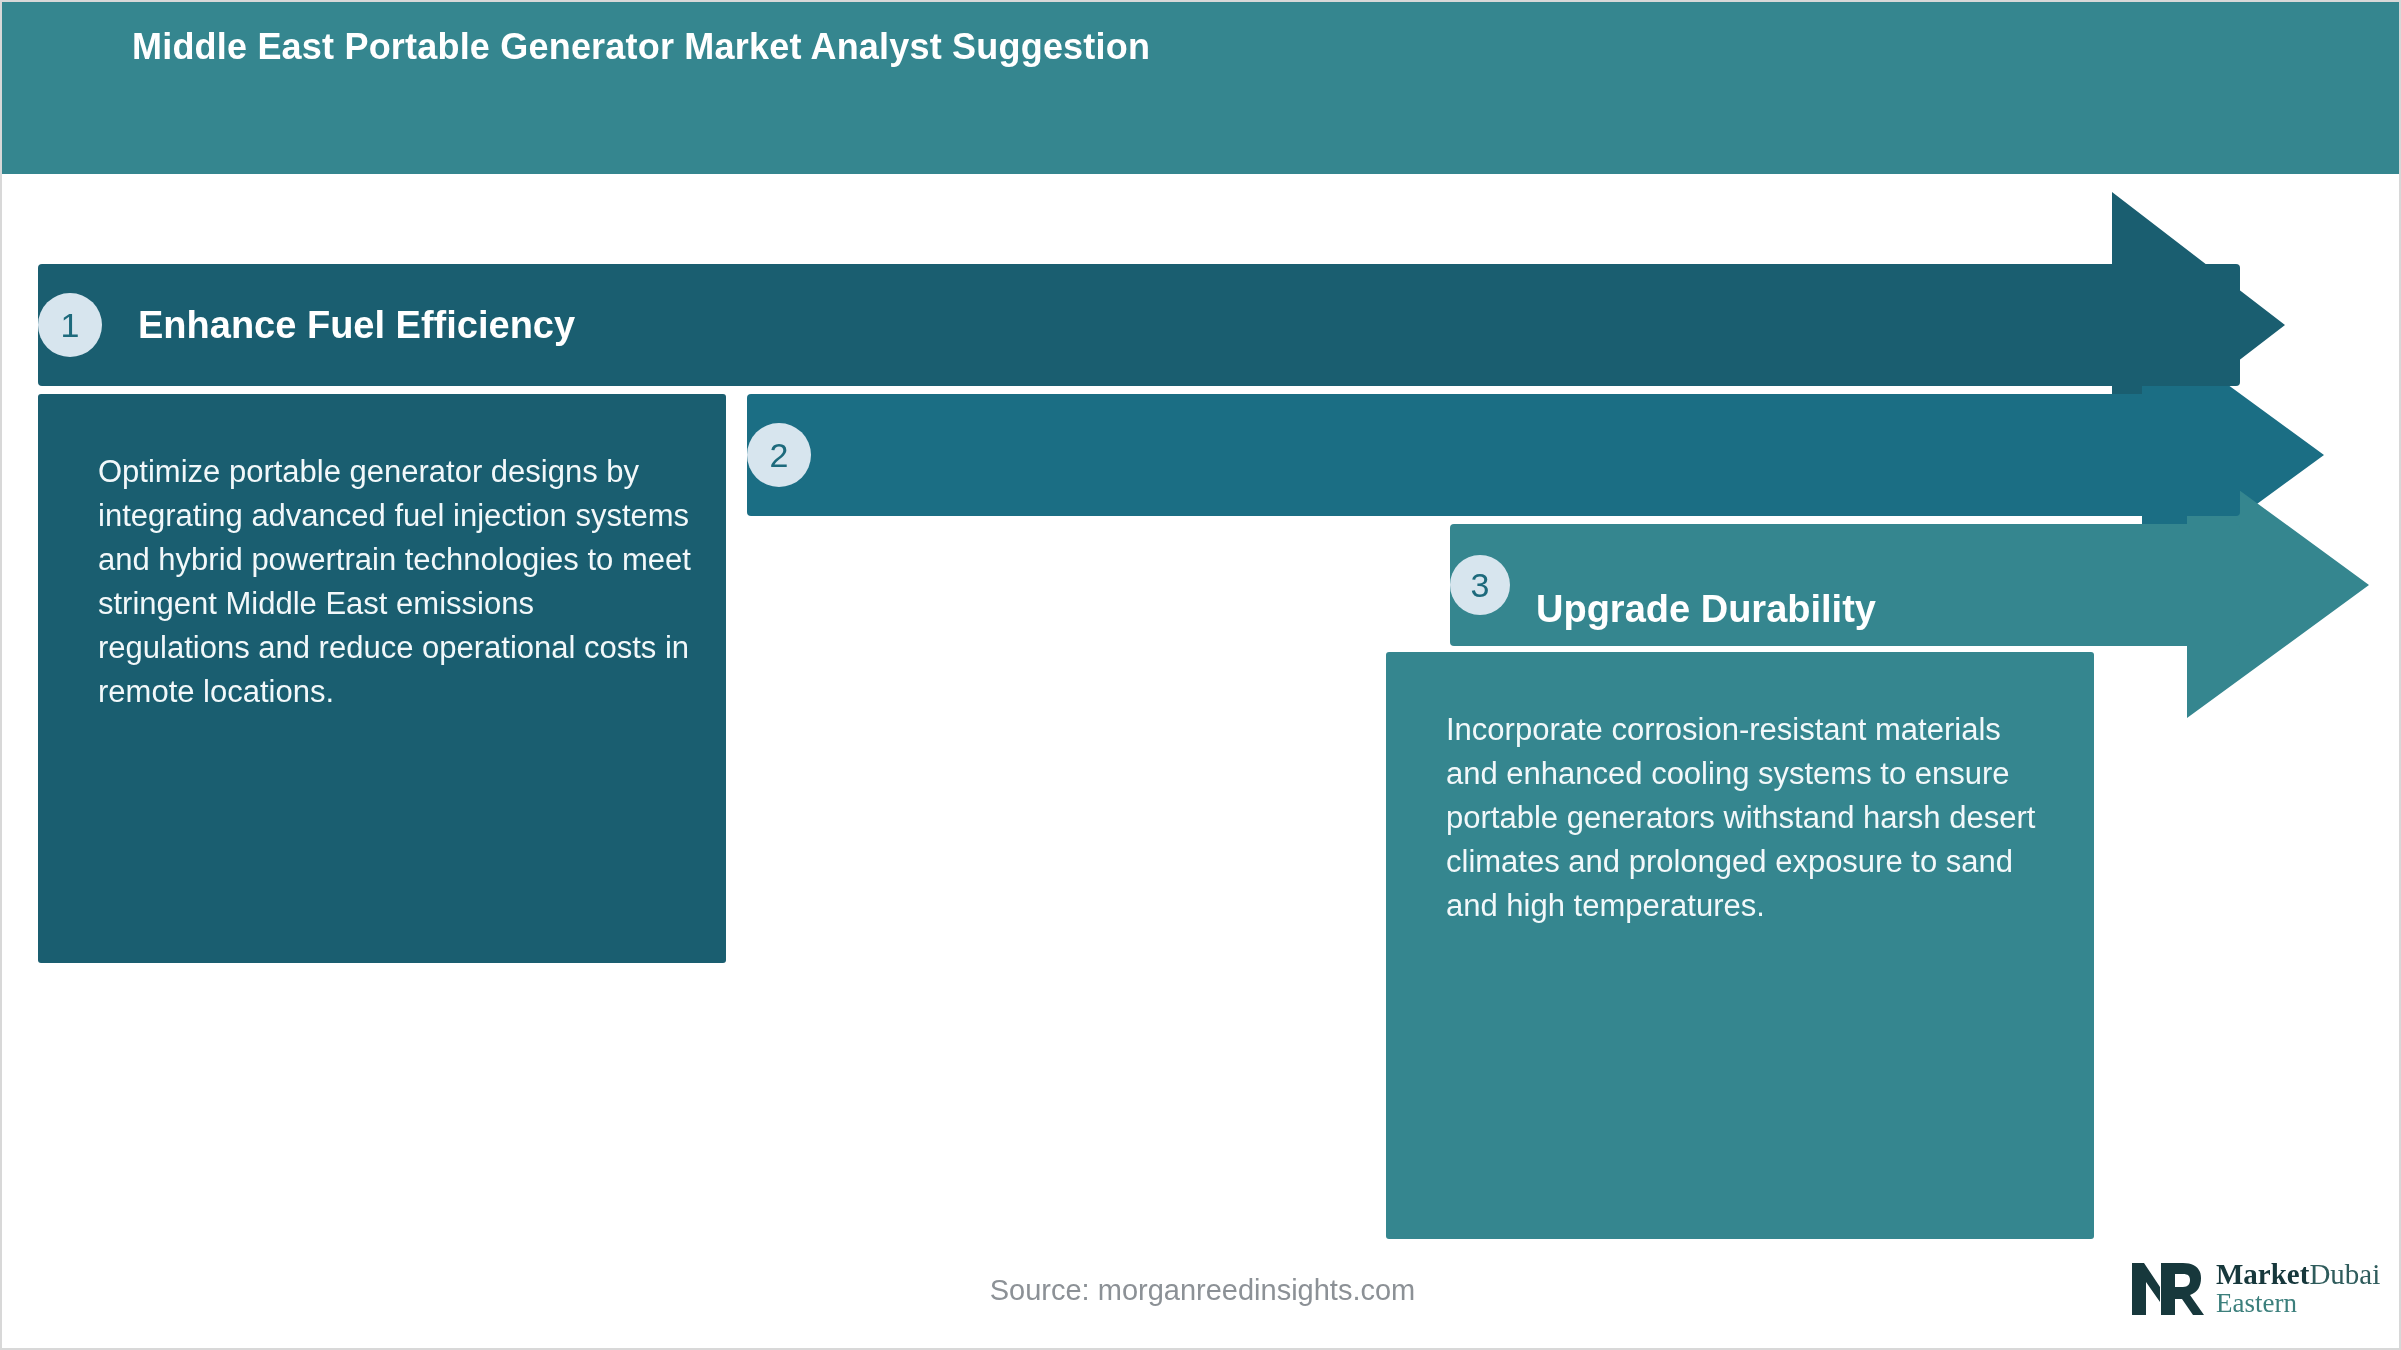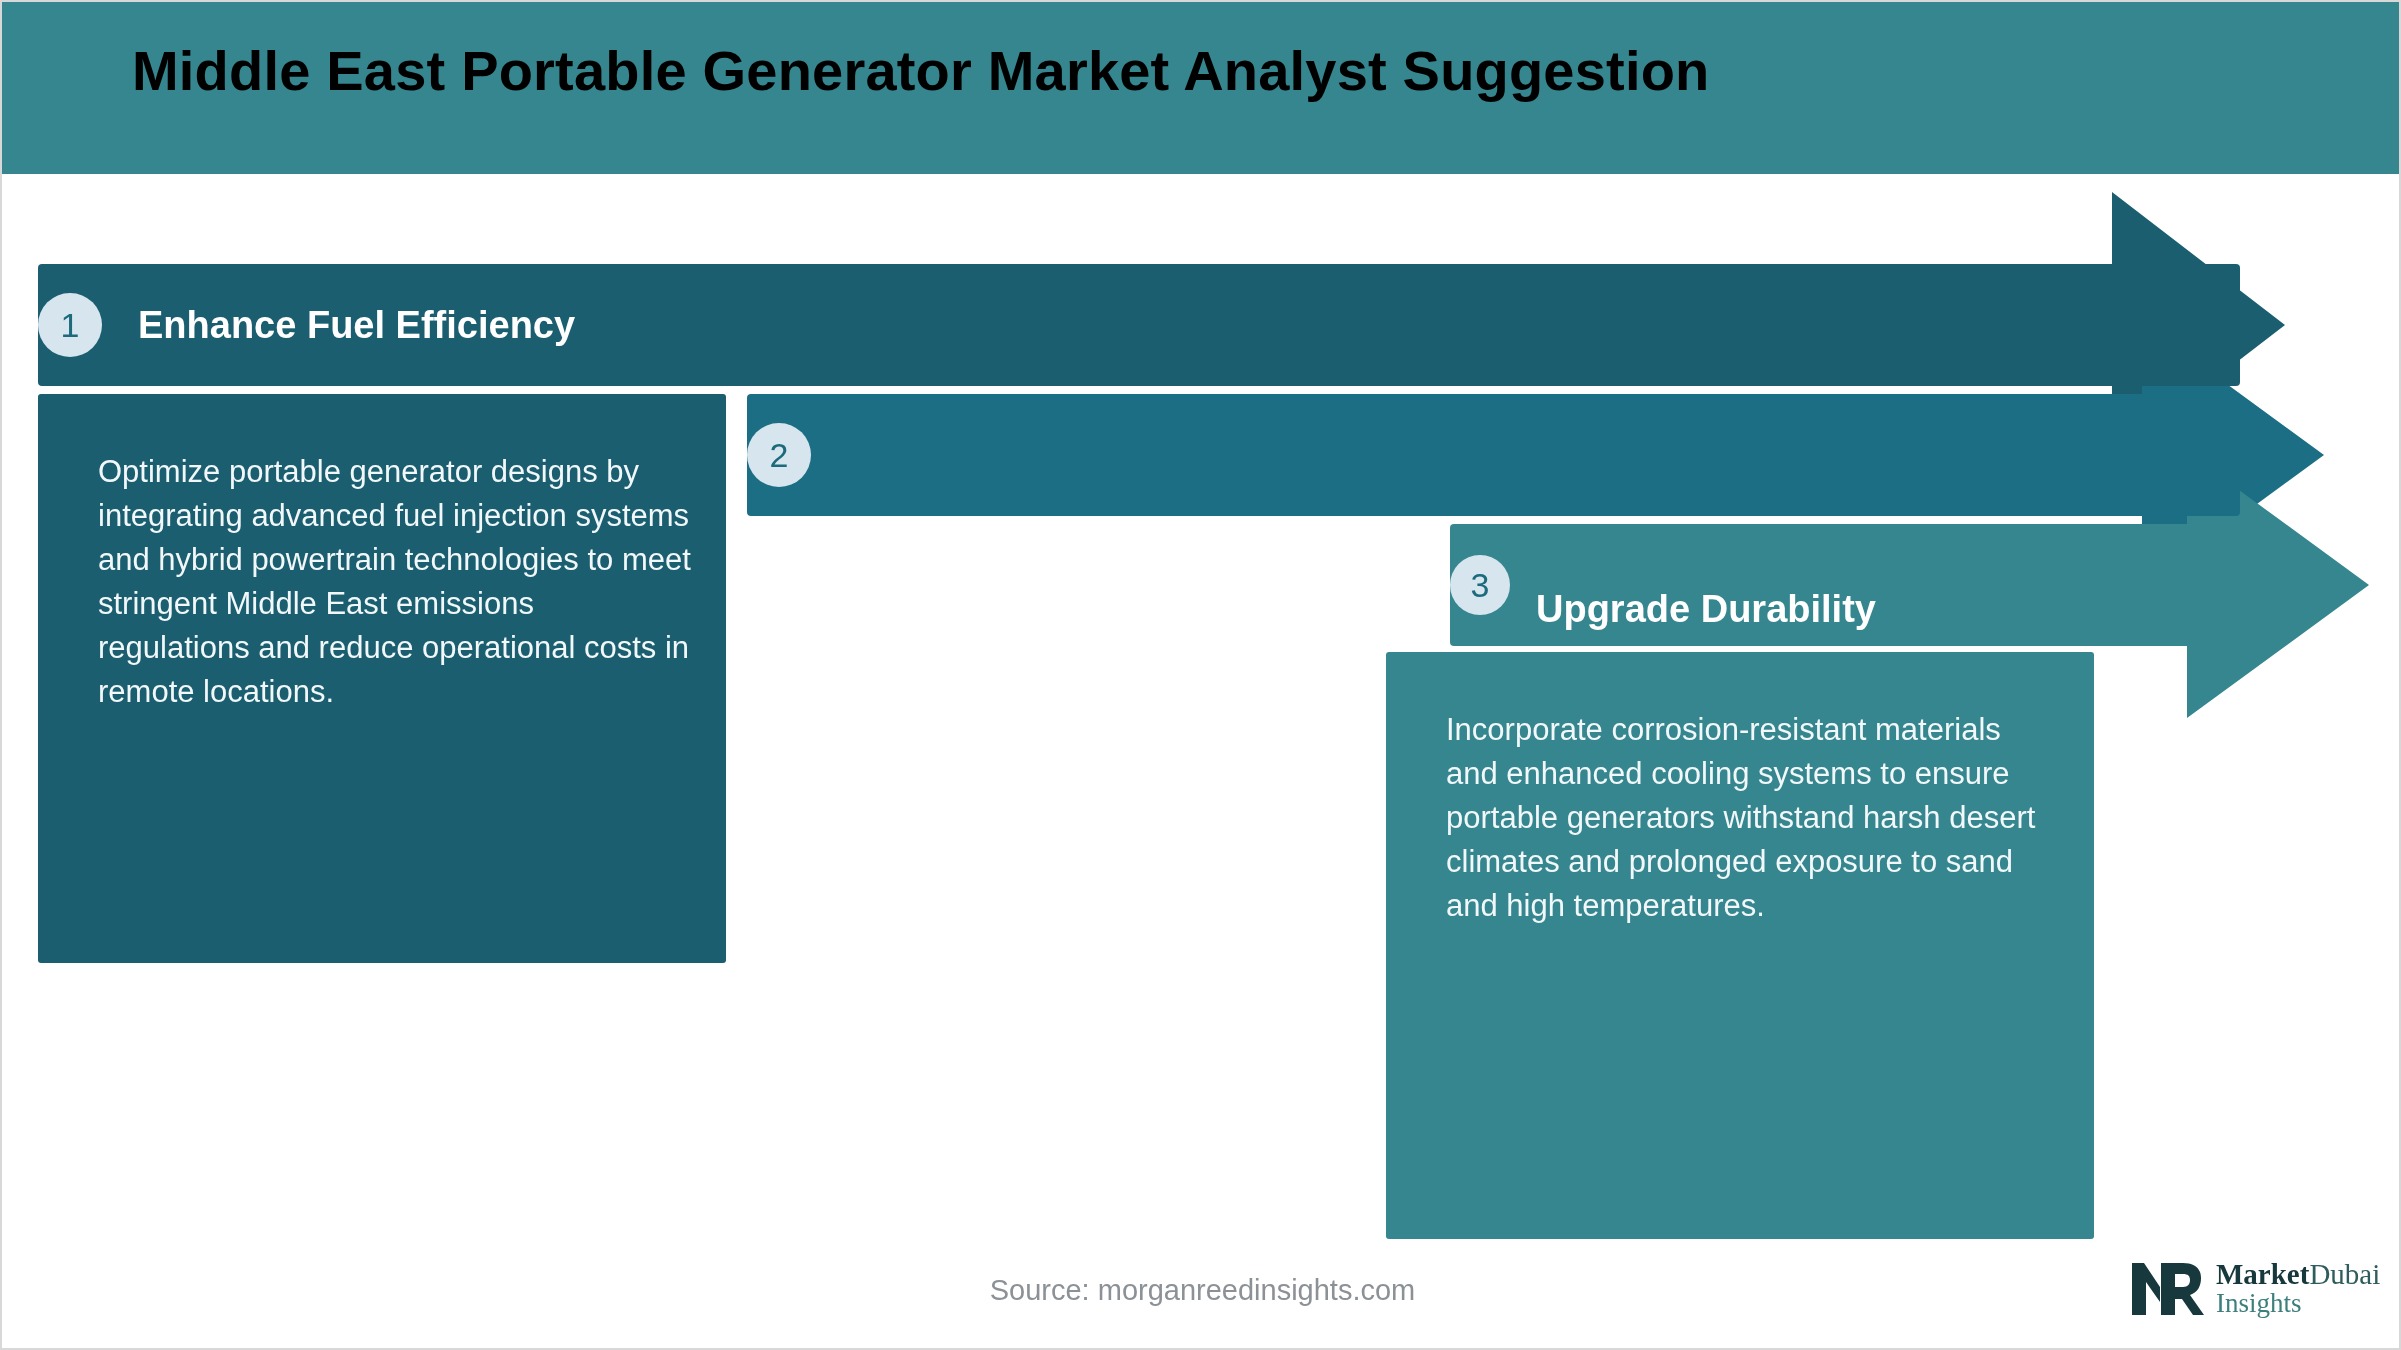--- a/index.html
+++ b/index.html
@@ -23,24 +23,24 @@
     position: absolute;
     left: 0;
     top: 0;
     width: 2401px;
     height: 172px;
     background: #35868f;
   }
   .banner-title {
     position: absolute;
     left: 130px;
-    top: 36px;
-    font-size: 56px;
+    top: 24px;
+    font-size: 36px;
     font-weight: bold;
-    color: #000000;
+    color: #ffffff;
     letter-spacing: 0.2px;
     white-space: nowrap;
   }
 
   
   .arrow-layer {
     position: absolute;
     left: 0;
     top: 0;
     width: 2401px;
@@ -187,17 +187,17 @@
 
   <div class="logo">
     <svg class="logo-mark" width="74" height="56" viewBox="0 0 74 56" xmlns="http://www.w3.org/2000/svg">
       <path fill="#17383c" d="M2 54 L2 2 L14 2 L30 26 L30 41 L16 21 L16 54 Z"></path>
       <path fill="#17383c" d="M31 2 L31 54 L45 54 L45 38 L52 38 L63 54 L74 54 L60 34
                                C68 31 71 25 71 17 C71 7 64 2 53 2 Z
                                M45 13 L53 13 C58 13 60 15 60 19 C60 23 58 26 53 26 L45 26 Z"></path>
     </svg>
     <div class="logo-text">
       <div class="logo-line1"><span class="mg">Market</span><span class="rd">Dubai</span></div>
-      <div class="logo-line2">Insights</div>
+      <div class="logo-line2">Eastern</div>
     </div>
   </div>
 
 </div>
 
 </body></html>

